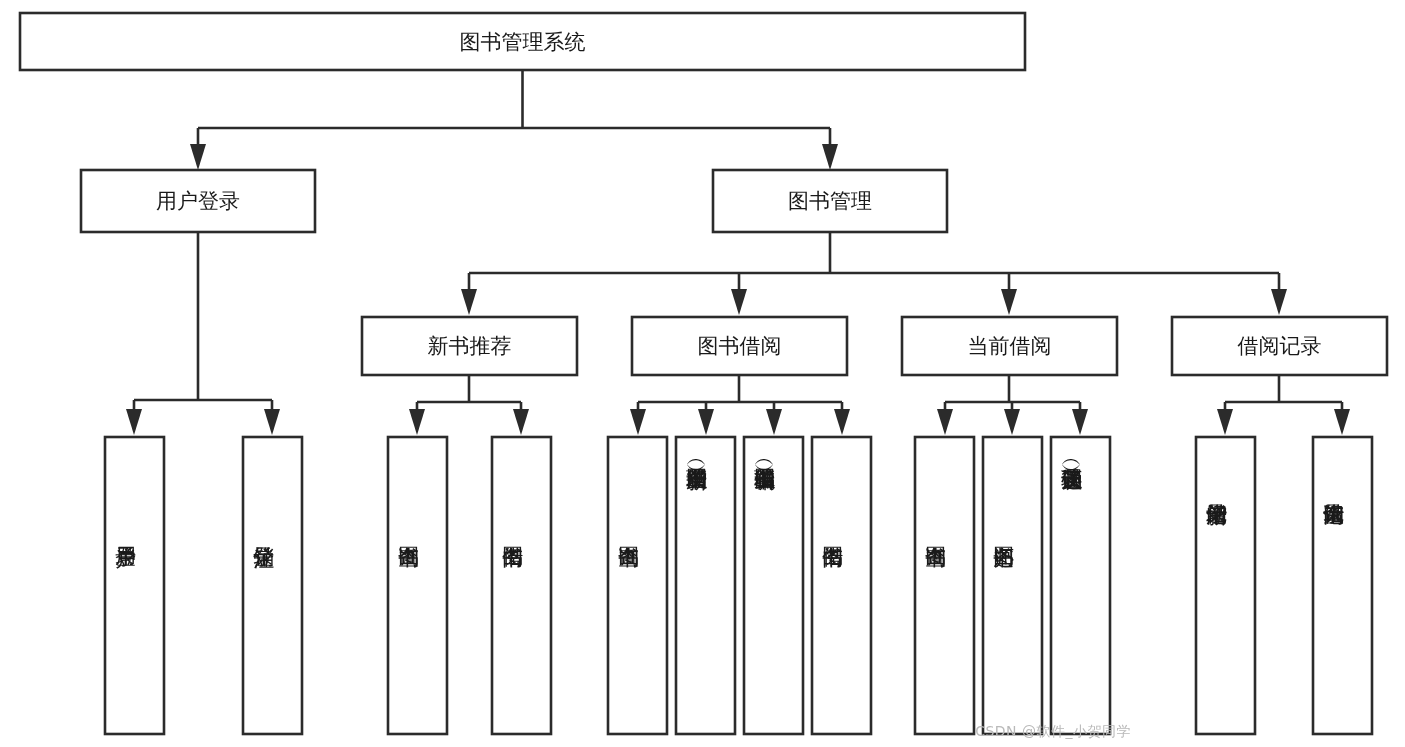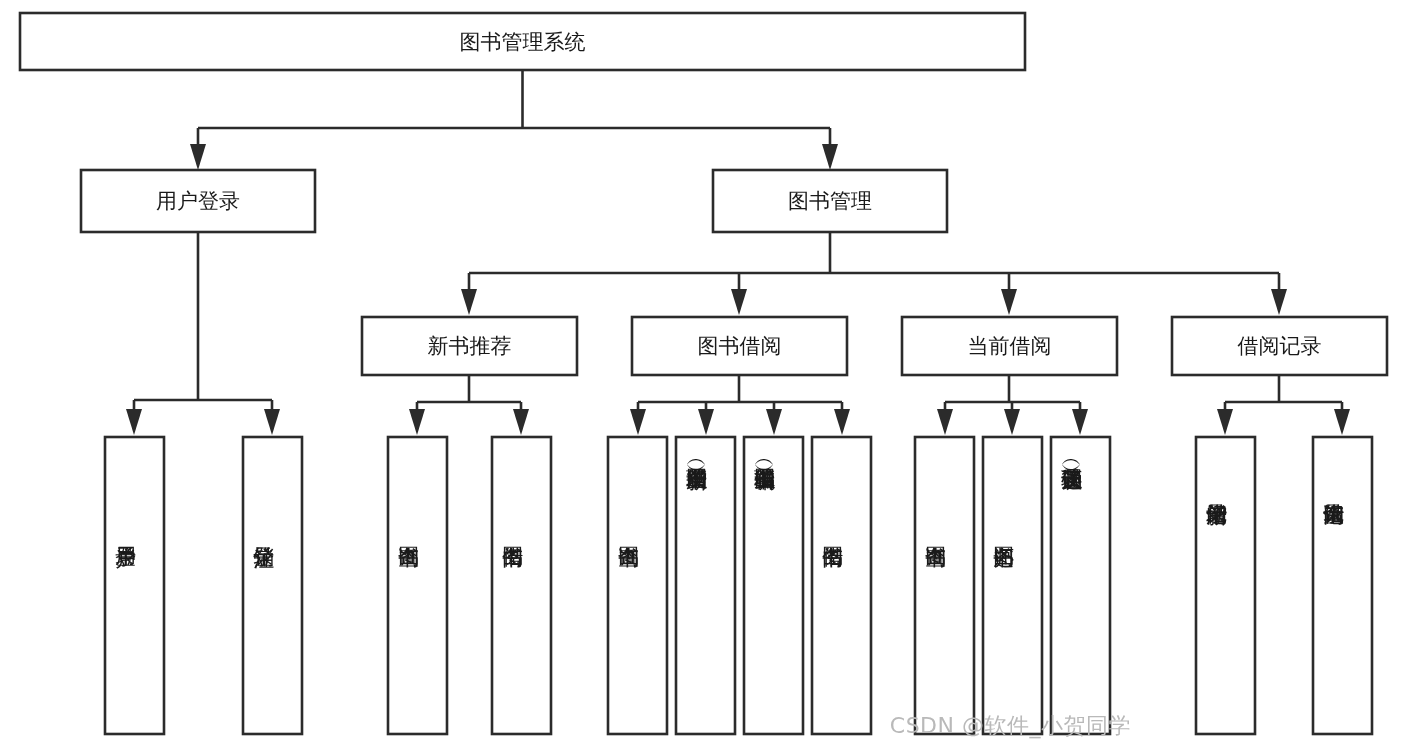--- a/index.html
+++ b/index.html
@@ -39,21 +39,21 @@
     fill:none;
     stroke-linecap:butt;
   }
   .arrow-head{ fill:#2b2b2b; }
 
   .watermark{
     position:absolute;
     right:14px;
     bottom:6px;
     font-family:"DejaVu Sans","Liberation Sans",sans-serif;
-    font-size:22px;
+    font-size:14px;
     color:#b9b9b9;
     letter-spacing:0.5px;
     user-select:none;
     white-space:nowrap;
   }
 </style>
 </head>
 <body>
 
 <div id="diagram-root">

